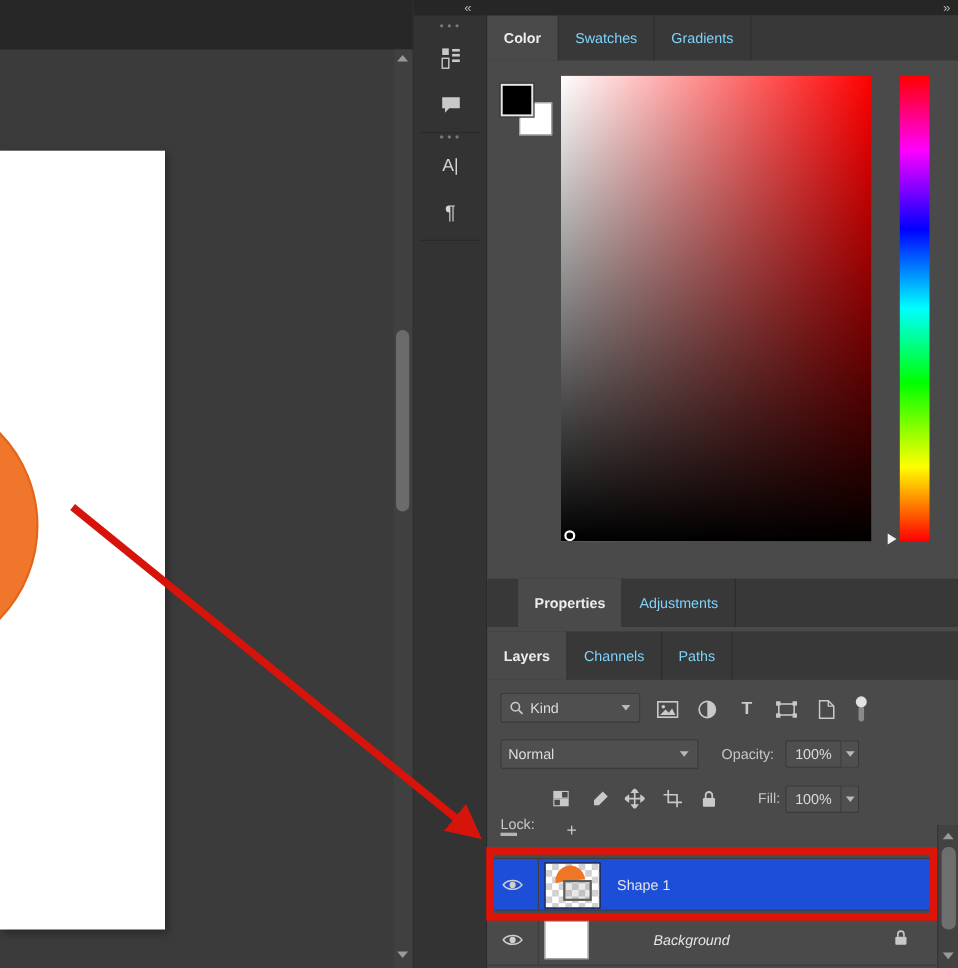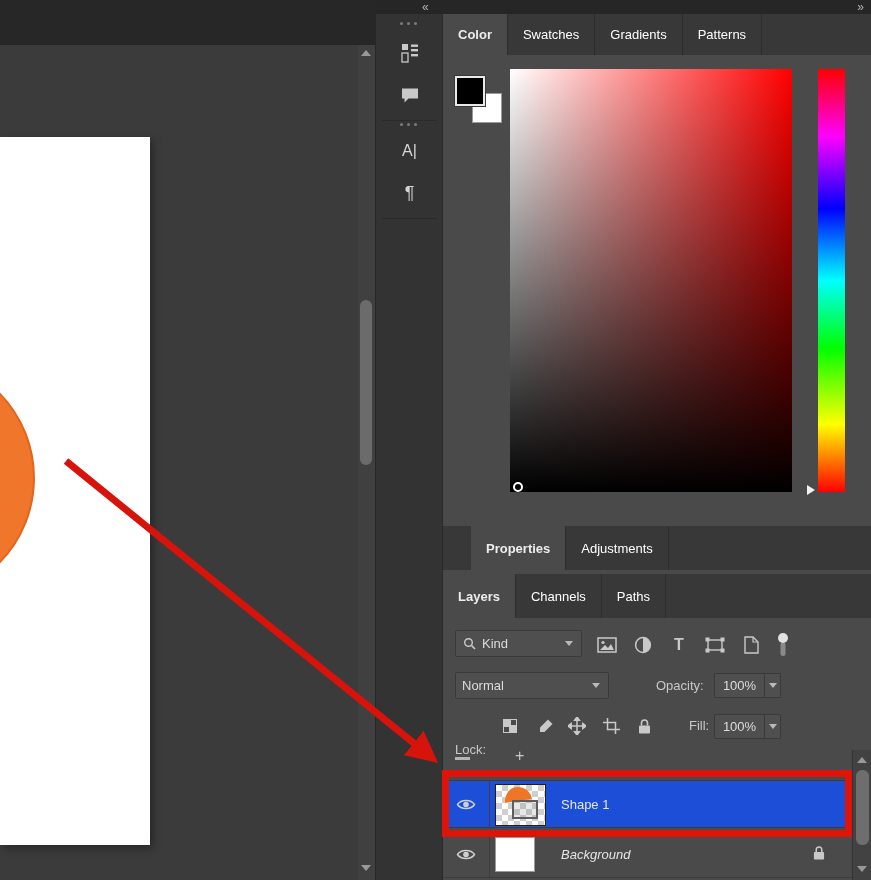--- a/index.html
+++ b/index.html
@@ -23,21 +23,21 @@
   .collapse-glyph { position:absolute; top:0; font-size:12px; line-height:14px; color:#b5b5b5; letter-spacing:-1px; }
   .dock-btn { position:absolute; left:0; width:67px; height:42px; display:flex; align-items:center; justify-content:center; color:#ccc; }
   .dock-sep { position:absolute; left:6px; width:55px; border-top:1px solid #2a2a2a; }
   .dots { position:absolute; left:31px; width:3px; height:3px; background:#7a7a7a; border-radius:50%; box-shadow:7px 0 #7a7a7a, -7px 0 #7a7a7a; }
   .dock-glyph-a { font-size:16px; color:#d5d5d5; }
   .dock-glyph-p { font-size:18px; color:#d5d5d5; }
 
   
   .panels { position:absolute; left:443px; top:0; width:428px; height:880px; background:#4a4a4a; }
   .tabbar { position:absolute; left:0; width:476px; background:#383838; display:flex; }
-  .tab { display:flex; align-items:center; padding:0 15px; font-size:13px; color:#ffffff; border-right:1px solid #2d2d2d; white-space:nowrap; }
+  .tab { display:flex; align-items:center; padding:0 15px; font-size:13px; color:#7dd3fc; border-right:1px solid #2d2d2d; white-space:nowrap; }
   .tab.active { background:#4a4a4a; color:#ededed; font-weight:bold; }
   .panel-menu { position:absolute; right:9px; top:50%; transform:translateY(-50%); width:17px; height:12px; }
   .panel-menu i { display:block; width:17px; height:2px; background:#c4c4c4; margin-bottom:3px; }
 
   
   .color-body { position:absolute; left:0; top:55px; width:428px; height:465px; }
   .fg-swatch { position:absolute; left:12px; top:21px; width:30px; height:30px; background:#000; border:2px solid #e9e9e9; outline:1px solid #3a3a3a; z-index:2; }
   .bg-swatch { position:absolute; left:29px; top:38px; width:30px; height:30px; background:#fff; border:1px solid #9a9a9a; z-index:1; }
   .sat-square { position:absolute; left:67px; top:14px; width:282px; height:423px;
     background:linear-gradient(to top,#000,rgba(0,0,0,0)), linear-gradient(to right,#fff,#f00); }
@@ -64,21 +64,21 @@
   .row-bg { top:832px; height:46px; background:#4a4a4a; border-bottom:1px solid #3c3c3c; }
   .eye-cell { position:absolute; left:0; top:0; width:47px; height:100%; border-right:1px solid #3e3e3e; display:flex; align-items:center; justify-content:center; }
   .thumb-shape { position:absolute; left:52px; top:3px; width:51px; height:42px; border:1px solid #1f1f1f; overflow:hidden;
     background-image:linear-gradient(45deg,#cfcfcf 25%,transparent 25%,transparent 75%,#cfcfcf 75%),
                      linear-gradient(45deg,#cfcfcf 25%,#fff 25%,#fff 75%,#cfcfcf 75%);
     background-size:12px 12px; background-position:0 0,6px 6px; }
   .thumb-orange { position:absolute; left:8px; top:2px; width:27px; height:14px; background:#ef7527; border-radius:50% 50% 0 0 / 100% 100% 0 0; transform:rotate(-8deg); }
   .vector-badge { position:absolute; left:16px; top:15px; width:26px; height:19px; border:2px solid #5d5d5d; background:rgba(130,130,130,.18); }
   .thumb-bgwhite { position:absolute; left:52px; top:5px; width:40px; height:35px; background:#fff; border:1px solid #9a9a9a; }
   .layer-name { position:absolute; left:118px; top:0; height:100%; display:flex; align-items:center; font-size:13px; color:#e5e5e5; }
-  .row-bg .layer-name { font-style:italic; }
+  .row-bg .layer-name { font-style:italic;margin-left:33px; }
   .bg-lock { position:absolute; right:46px; top:50%; transform:translateY(-50%); }
 
   .partial-row { position:absolute; left:0; top:748px; width:400px; height:20px; overflow:hidden; color:#c9c9c9; }
   .partial-dash { position:absolute; left:12px; top:9px; width:15px; height:3px; background:#b5b5b5; }
   .partial-plus { position:absolute; left:72px; top:-1px; font-size:16px; color:#c9c9c9; }
 
   .layers-scrollbar { position:absolute; left:409px; top:750px; width:19px; height:130px; background:#424242; border-left:1px solid #333; }
   .layers-scrollbar .thumb { position:absolute; left:3px; top:20px; width:13px; height:75px; background:#6e6e6e; border-radius:6px; }
 
   
@@ -139,23 +139,20 @@
     <div class="tabbar" style="top:14px; height:41px;">
       <div class="tab active">
           <span>Color</span>
         </div>
       <div class="tab">
           <span>Swatches</span>
         </div>
       <div class="tab">
           <span>Gradients</span>
         </div>
-      <div class="tab">
-          <span>Patterns</span>
-        </div>
       <div class="panel-menu">
           <i></i>
           <i></i>
           <i></i>
         </div>
     </div>
 
     <div class="color-body">
       <div class="fg-swatch"></div>
       <div class="bg-swatch"></div>
@@ -235,21 +232,21 @@
         <path d="M9 1 V6 H14" fill="none" stroke="#c9c9c9" stroke-width="1.2"></path>
       </svg>
     </div>
     <div class="icon-btn" style="left:332px; width:16px;">
       <svg width="12" height="26" viewBox="0 0 12 26">
         <rect x="3.5" y="10" width="5" height="14" rx="2.5" fill="#8a8a8a"></rect>
         <circle cx="6" cy="6" r="5" fill="#e2e2e2"></circle>
       </svg>
     </div>
 
-    <div class="dropdown" style="left:12px; top:672px; width:154px;">
+    <div class="dropdown" style="left:12px; top:672px; width:180px;">
       <span class="lbl">Normal</span>
       <span class="caret"></span>
     </div>
     <span class="label" style="left:213px; top:672px; line-height:27px;">Opacity:</span>
     <div class="valuebox" style="left:271px; top:673px;">
       <span>100%</span>
     </div>
     <div class="valuecaret" style="left:322px; top:673px;">
       <span class="caret"></span>
     </div>

